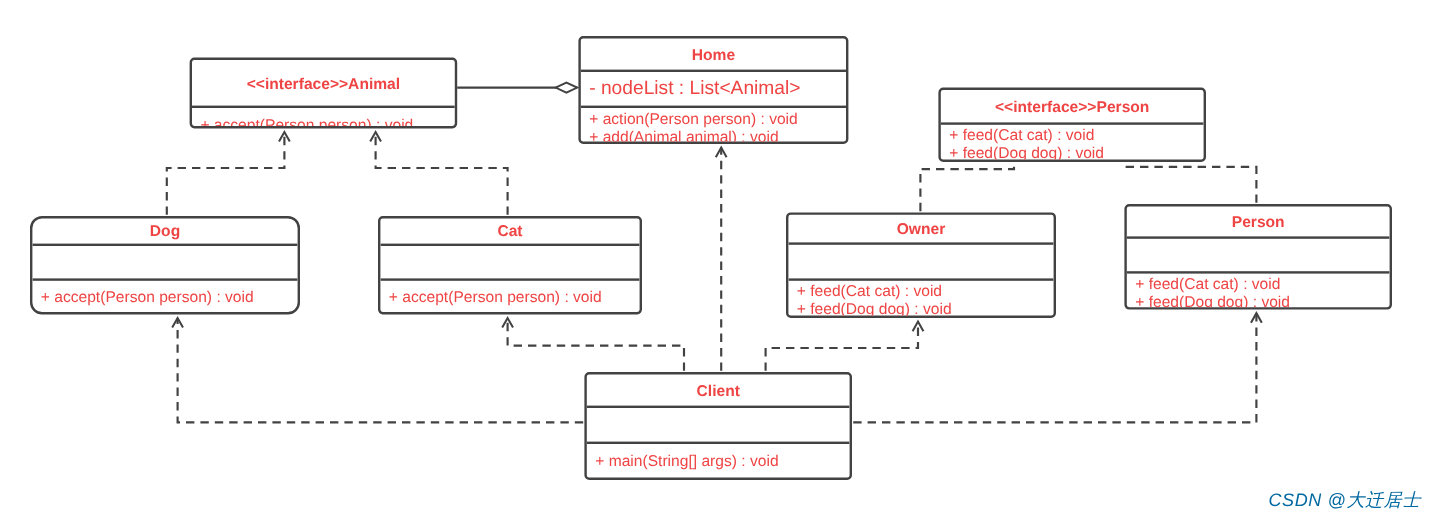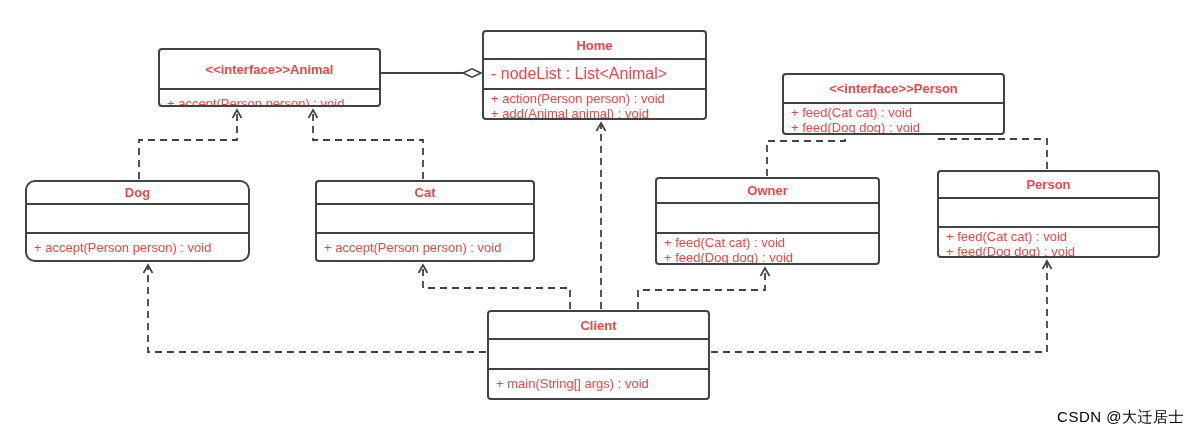--- a/index.html
+++ b/index.html
@@ -156,14 +156,14 @@
   </div>
 
   <div class="uml-box" style="left:487px;top:310px;width:223px;height:90px;">
     <div class="uml-title" style="height:28px;">Client</div>
     <div class="uml-attrs" style="height:30px;"></div>
     <div class="uml-methods single">
       <div class="row">+ main(String[] args) : void</div>
     </div>
   </div>
 
-  <div class="watermark" style="color: #000000;">CSDN @大迁居士</div>
+  <div class="watermark" style="color: #0369a1; font-style: italic;">CSDN @大迁居士</div>
 </div>
 
 </body></html>

